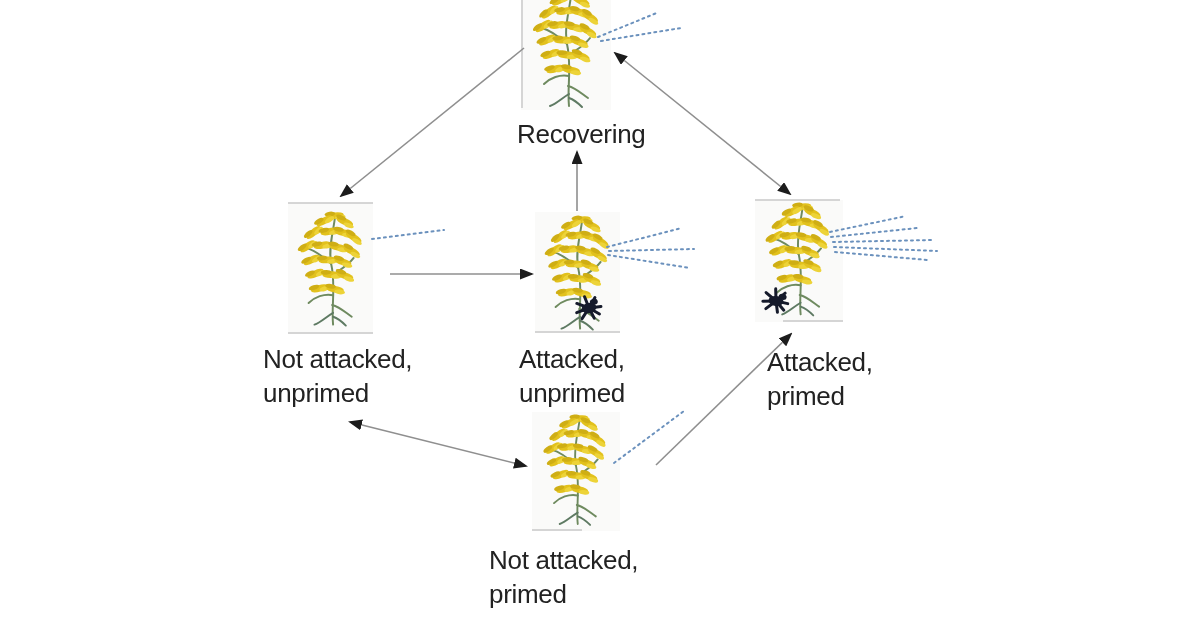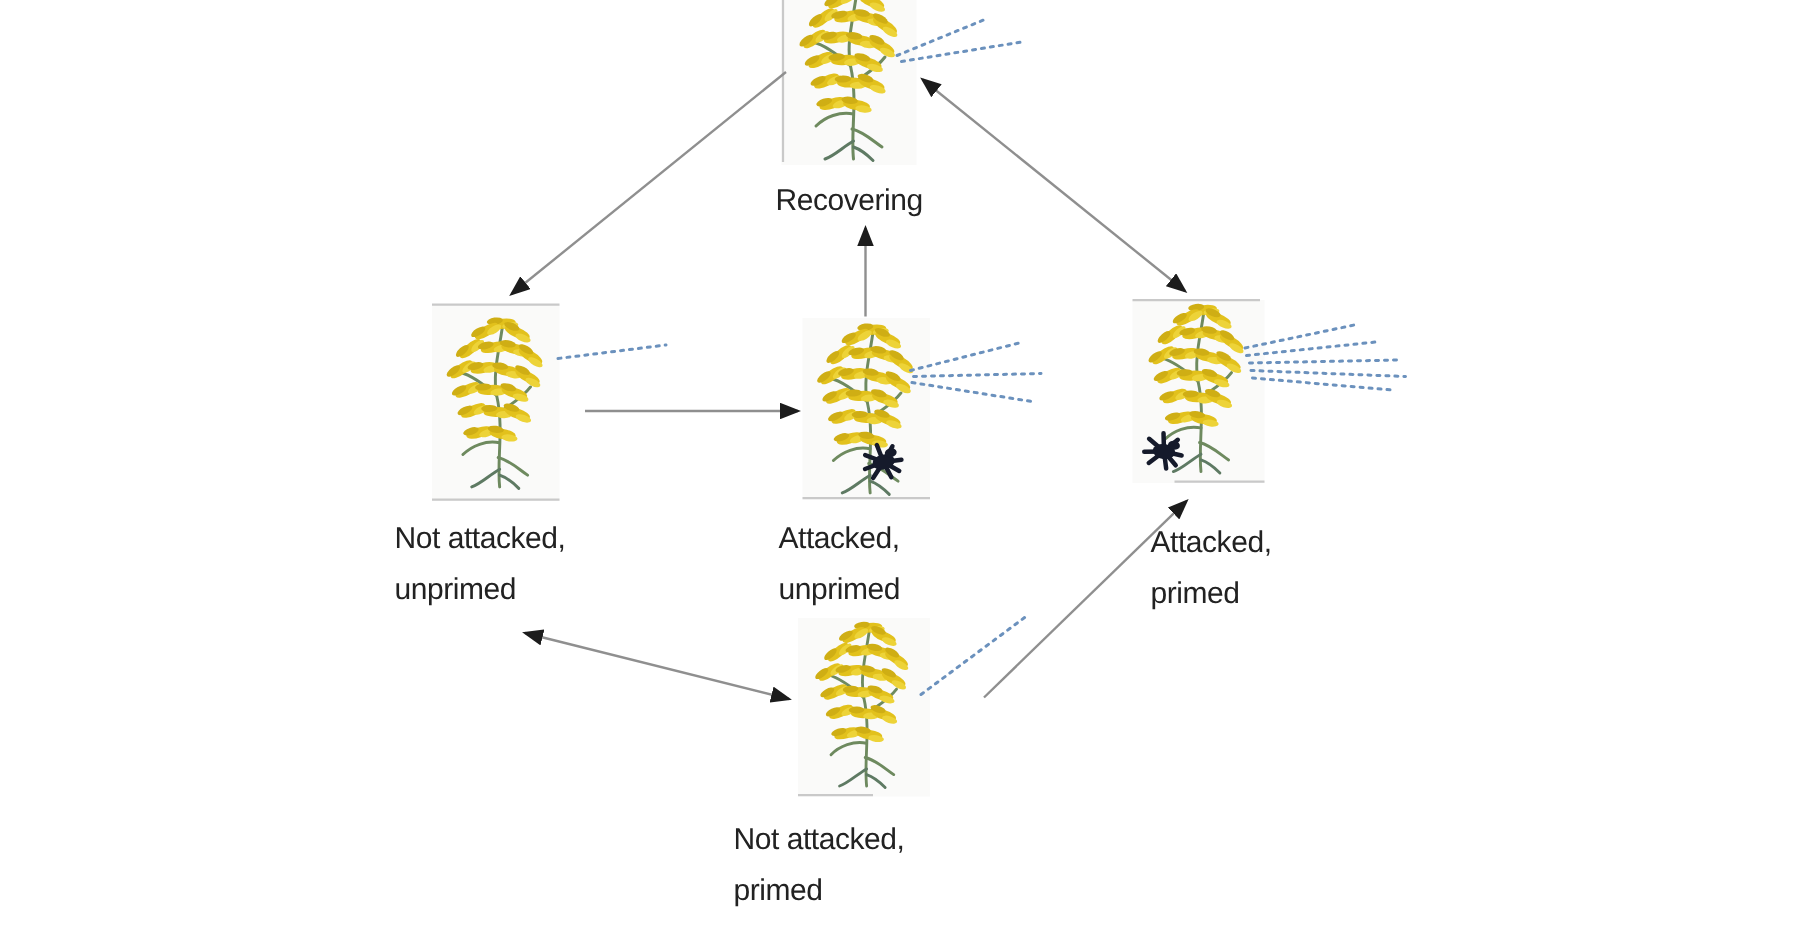--- a/index.html
+++ b/index.html
@@ -7,21 +7,21 @@
     position:relative;
     width:1200px;height:630px;
     background:#ffffff;
     overflow:hidden;
     font-family:"Liberation Sans", sans-serif;
   }
   .layer{position:absolute;left:0;top:0;}
   .node-label{
     position:absolute;
     color:#222222;
-    font-size:20px;
+    font-size:26px;
     line-height:34px;
     letter-spacing:-0.3px;
     white-space:nowrap;
   }
   .node-label span{display:block;}
 </style>
 </head>
 <body>
 
 <div class="canvas">

